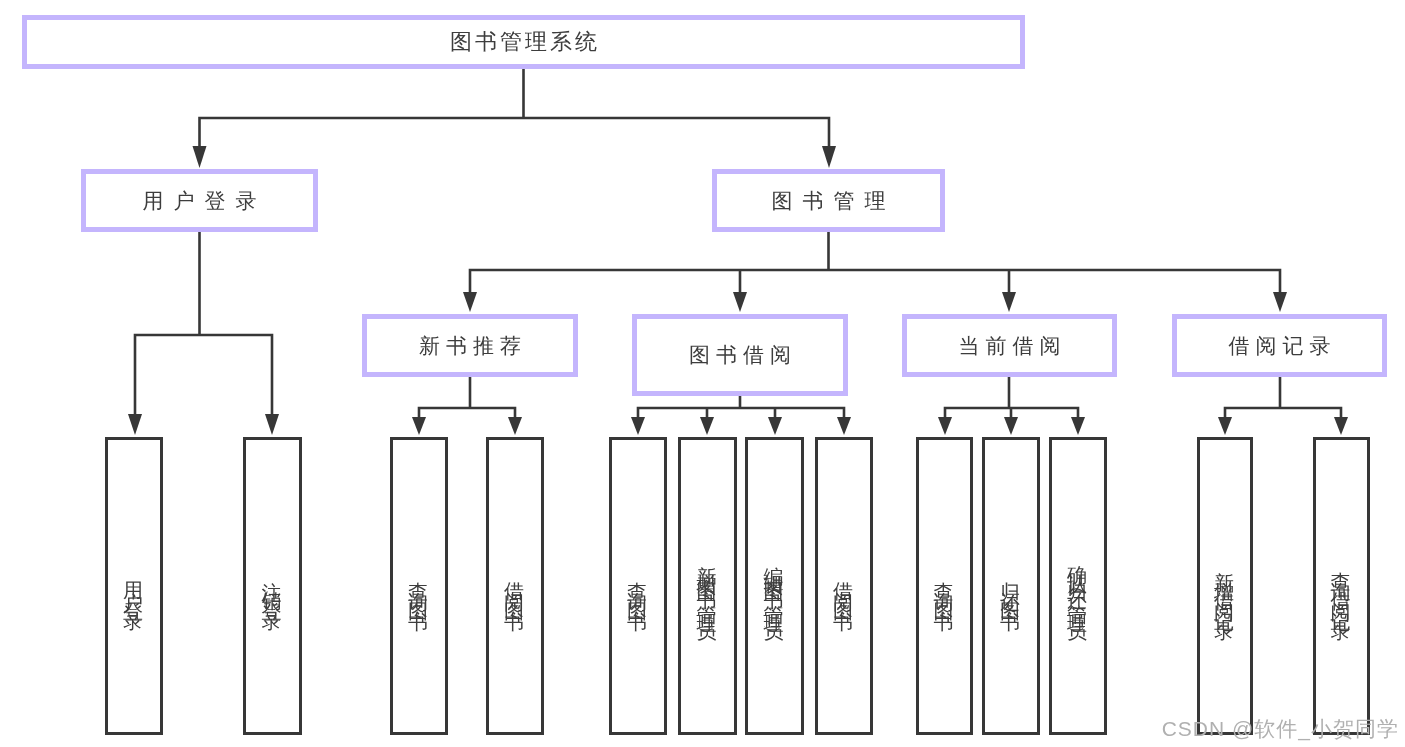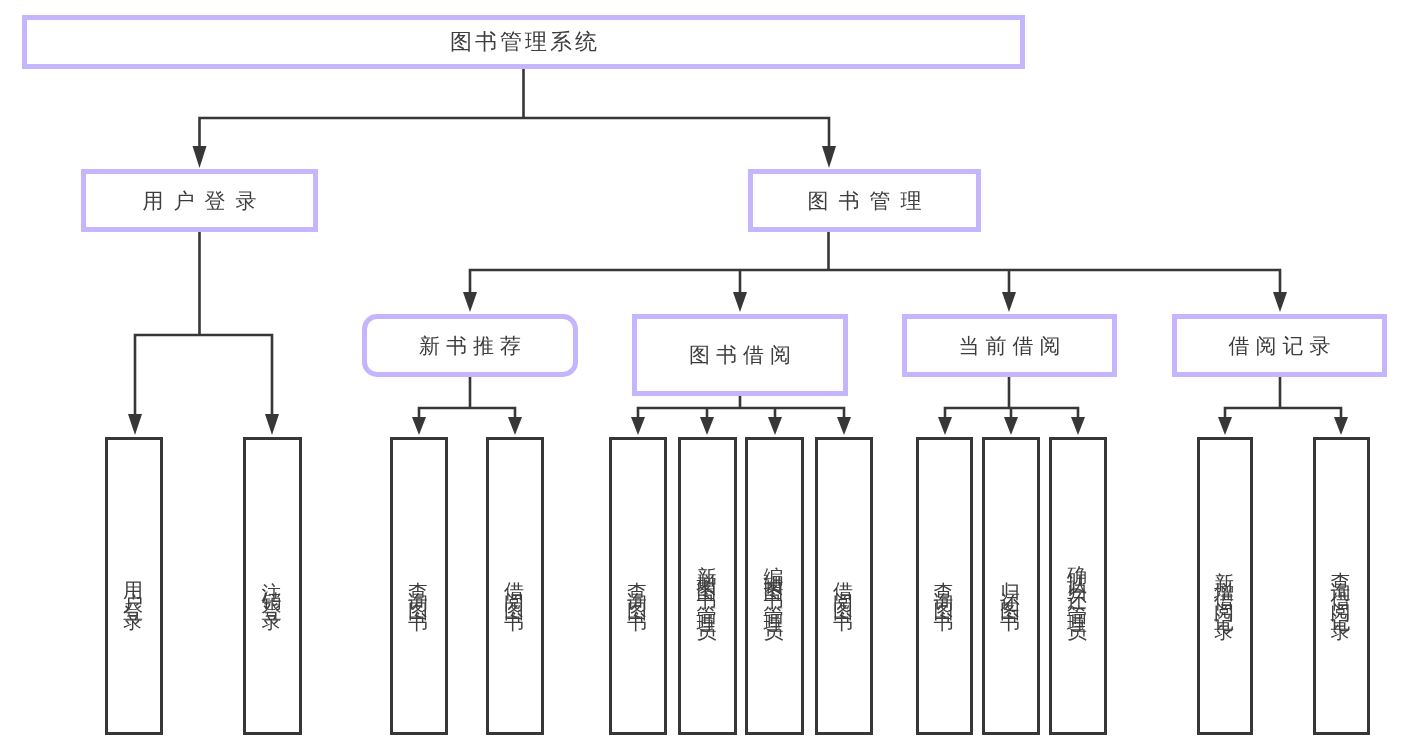--- a/index.html
+++ b/index.html
@@ -106,23 +106,23 @@
       <polygon points="1071,417 1085,417 1078,435"></polygon>
 
       <polygon points="1218,417 1232,417 1225,435"></polygon>
       <polygon points="1334,417 1348,417 1341,435"></polygon>
     </g>
   </svg>
 
   <div class="box root-box" style="left:22px; top:15px; width:1003px; height:54px;">图书管理系统</div>
 
   <div class="box hbox l2box" style="left:81px; top:169px; width:237px; height:63px;">用户登录</div>
-  <div class="box hbox l2box" style="left:748px; top:169px; width:233px; height:63px;">图书管理</div>
+  <div class="box hbox l2box" style="left:712px; top:169px; width:233px; height:63px;">图书管理</div>
 
-  <div class="box hbox" style="left:362px; top:314px; width:216px; height:63px;border-radius:15px;">新书推荐</div>
+  <div class="box hbox" style="left:362px; top:314px; width:216px; height:63px;">新书推荐</div>
   <div class="box hbox" style="left:632px; top:314px; width:216px; height:82px;">图书借阅</div>
   <div class="box hbox" style="left:902px; top:314px; width:215px; height:63px;">当前借阅</div>
   <div class="box hbox" style="left:1172px; top:314px; width:215px; height:63px;text-align:center;">借阅记录</div>
 
   <div class="vbox" style="left:105px; width:58px;">用户登录</div>
   <div class="vbox" style="left:243px; width:59px;">注销登录</div>
 
   <div class="vbox" style="left:390px; width:58px;">查询图书</div>
   <div class="vbox" style="left:486px; width:58px;">借阅图书</div>
 
@@ -131,14 +131,15 @@
   <div class="vbox" style="left:745px; width:59px; letter-spacing:8px;">编辑图书（管理员）</div>
   <div class="vbox" style="left:815px; width:58px;">借阅图书</div>
 
   <div class="vbox" style="left:916px; width:57px;">查询图书</div>
   <div class="vbox" style="left:982px; width:58px;">归还图书</div>
   <div class="vbox" style="left:1049px; width:58px; letter-spacing:8px;">确认归还（管理员）</div>
 
   <div class="vbox" style="left:1197px; width:56px;">新增借阅记录</div>
   <div class="vbox" style="left:1313px; width:57px;">查询借阅记录</div>
 
+  <div class="watermark">CSDN @软件_小贺同学</div>
 
 </div>
 
 </body></html>

